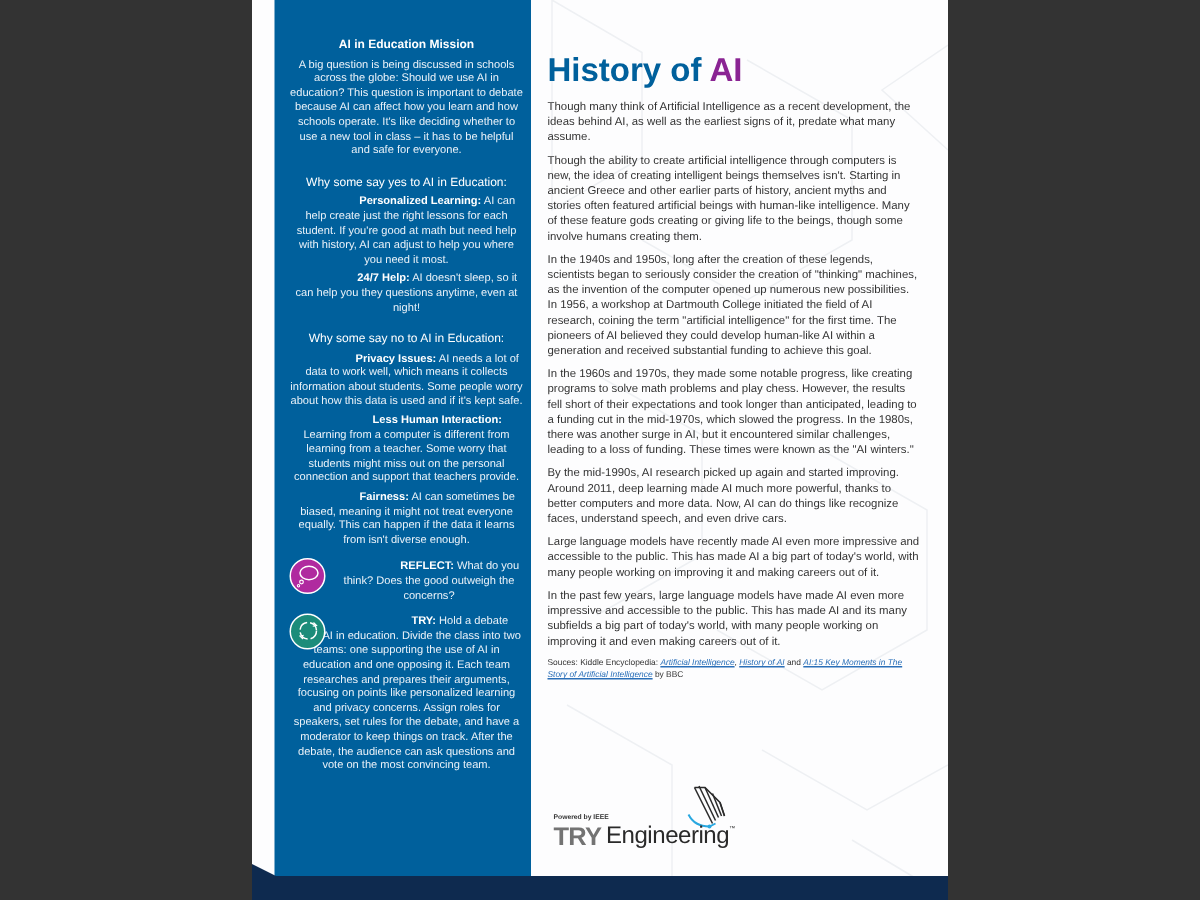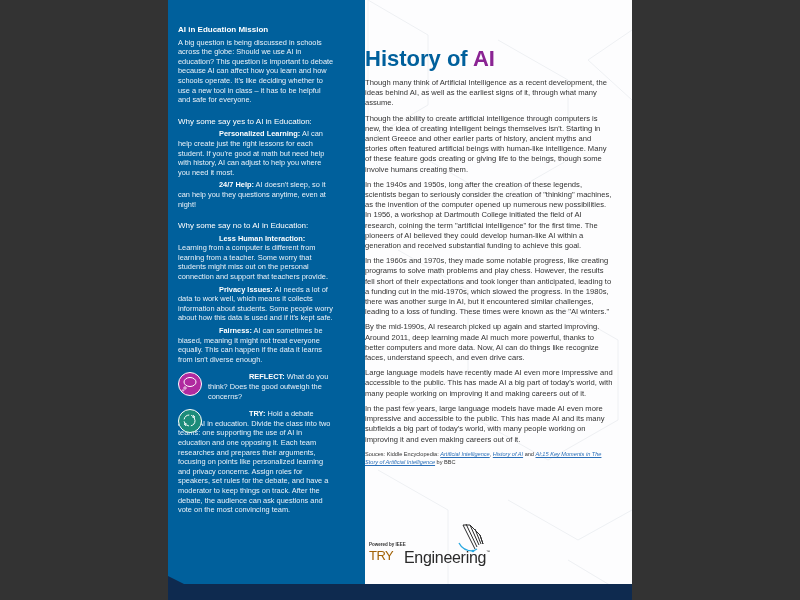--- a/index.html
+++ b/index.html
@@ -1,41 +1,41 @@
 <!DOCTYPE html>
 <html><head>
 <meta charset="utf-8">
 <style>
   html, body { margin:0; padding:0; }
   body { width:800px; height:600px; background:#333333; position:relative; overflow:hidden; font-family:"Liberation Sans", sans-serif; }
   .page { position:absolute; left:168px; top:0; width:464px; height:600px; background:#fdfdfe; overflow:hidden; }
   .bgpattern { position:absolute; left:0; top:0; width:464px; height:600px; }
-  .sidebar { position:absolute; left:0; top:0; width:197px; height:584px; background:#00609c; color:#fff; padding:0; box-sizing:border-box; }
+  .sidebar { position:absolute; left:15px; top:0; width:171px; height:584px; background:#00609c; color:#fff; padding:0; box-sizing:border-box;text-align:center; }
   .sb-inner { position:absolute; left:10px; top:25px; width:156px; font-size:7.4px; line-height:9.6px; }
   .sb-title { font-weight:bold; font-size:8px; margin:0 0 3px 0; }
   .sb-p { margin:0 0 3px 0; color:#eaf2f9; }
   .sb-h { font-weight:normal; font-size:8px; margin:12px 0 3px 0; }
   .b { font-weight:bold; color:#fff;padding-left:41px; }
   .callout { position:relative; margin:8px 0 0 0; }
   .callout .ic { position:absolute; left:0; top:0; width:24px; height:24px; border-radius:50%; border:1.5px solid #fff; box-sizing:border-box; }
   .ic.reflect { background:#b02a9f; }
   .ic.try { background:#1c8c7a; }
   .callout .txt { color:#eaf2f9; }
   .indent { padding-left:30px; }
   .footer { position:absolute; left:0; top:584px; width:464px; height:16px; background:#0e2a4f; }
   .corner { position:absolute; left:0; top:576px; width:0; height:0; border-left:16px solid #0e2a4f; border-top:8px solid transparent; }
-  .main { position:absolute; left:197px; top:34px; width:248px; font-size:7.6px; line-height:10.2px; color:#333;margin-top:12px; }
+  .main { position:absolute; left:197px; top:34px; width:248px; font-size:7.6px; line-height:10.2px; color:#333; }
   .title { font-size:22px; font-weight:bold; color:#00609c; margin:0 0 6px 0; line-height:26px; }
   .title .ai { color:#8a2493; }
   .mp { margin:0 0 5px 0; }
   .src { font-size:5.6px; line-height:8px; color:#333; margin-top:2px; }
   .src a { color:#2a6fb8; text-decoration:underline; font-style:italic; }
   .logo { position:absolute; left:201px; top:523px; width:120px; height:50px; }
   .powered { position:absolute; left:0; top:19px; font-size:4.5px; font-weight:bold; color:#333; }
-  .try { position:absolute; left:0; top:25px; font-size:13px; font-weight:normal; color:#a16207; letter-spacing:-0.5px; }
+  .try { position:absolute; left:0; top:25px; font-size:17px; font-weight:bold; color:#737373; letter-spacing:-0.5px; }
   .eng { position:absolute; left:35px; top:26px; font-size:16px; color:#2a2a2a; letter-spacing:-0.3px; }
   .butterfly { position:absolute; left:88px; top:0; width:30px; height:32px; }
 </style>
 </head>
 <body>
 
 <div class="page">
   <svg class="bgpattern" viewBox="0 0 464 600">
     <g stroke="#eef0f3" stroke-width="1" fill="none">
       <path d="M200 0 L260 35 L260 105 L200 140 L200 60 Z"></path>
@@ -52,22 +52,22 @@
   <div class="sidebar">
     <div class="sb-inner">
       <div class="sb-title">AI in Education Mission</div>
       <div class="sb-p">A big question is being discussed in schools across the globe: Should we use AI in education?  This question is important to debate because AI can affect how you learn and how schools operate. It's like deciding whether to use a new tool in class – it has to be helpful and safe for everyone.</div>
 
       <div class="sb-h">Why some say yes to AI in Education:</div>
       <div class="sb-p"><span class="b">Personalized Learning:</span><span> AI can help create just the right lessons for each student. If you're good at math but need help with history, AI can adjust to help you where you need it most.</span></div>
       <div class="sb-p"><span class="b">24/7 Help:</span><span> AI doesn't sleep, so it can help you they questions anytime, even at night!</span></div>
 
       <div class="sb-h">Why some say no to AI in Education:</div>
+      <div class="sb-p"><span class="b">Privacy Issues:</span><span> AI needs a lot of data to work well, which means it collects information about students. Some people worry about how this data is used and if it's kept safe.</span></div>
       <div class="sb-p"><span class="b">Less Human Interaction:</span><span> Learning from a computer is different from learning from a teacher. Some worry that students might miss out on the personal connection and support that teachers provide.</span></div>
-      <div class="sb-p"><span class="b">Privacy Issues:</span><span> AI needs a lot of data to work well, which means it collects information about students. Some people worry about how this data is used and if it's kept safe.</span></div>
       <div class="sb-p"><span class="b">Fairness:</span><span> AI can sometimes be biased, meaning it might not treat everyone equally. This can happen if the data it learns from isn't diverse enough.</span></div>
 
       <div class="callout">
         <div class="ic reflect">
           <svg width="21" height="21" viewBox="0 0 21 21">
               <ellipse cx="11" cy="9" rx="6" ry="4.5" fill="none" stroke="#fff" stroke-width="1"></ellipse>
               <circle cx="6" cy="15" r="1.2" fill="none" stroke="#fff" stroke-width="0.8"></circle>
               <circle cx="4" cy="17.5" r="0.8" fill="none" stroke="#fff" stroke-width="0.7"></circle>
             </svg>
         </div>
@@ -82,21 +82,21 @@
               <path d="M7 16 L5 14 L7.5 13.5" fill="none" stroke="#fff" stroke-width="0.8"></path>
             </svg>
         </div>
         <div class="txt" style="text-indent:30px;"><span class="b">TRY:</span><span> Hold a debate about AI in education. Divide the class into two teams: one supporting the use of AI in education and one opposing it. Each team researches and prepares their arguments, focusing on points like personalized learning and privacy concerns. Assign roles for speakers, set rules for the debate, and have a moderator to keep things on track. After the debate, the audience can ask questions and vote on the most convincing team.</span></div>
       </div>
     </div>
   </div>
 
   <div class="main">
     <div class="title"><span>History of </span><span class="ai">AI</span></div>
-    <div class="mp">Though many think of Artificial Intelligence as a recent development, the ideas behind AI, as well as the earliest signs of it, through what many assume.</div>
+    <div class="mp">Though many think of Artificial Intelligence as a recent development, the ideas behind AI, as well as the earliest signs of it, predate what many assume.</div>
     <div class="mp">Though the ability to create artificial intelligence through computers is new, the idea of creating intelligent beings themselves isn't. Starting in ancient Greece and other earlier parts of history, ancient myths and stories often featured artificial beings with human-like intelligence. Many of these feature gods creating or giving life to the beings, though some involve humans creating them.</div>
     <div class="mp">In the 1940s and 1950s, long after the creation of these legends, scientists began to seriously consider the creation of "thinking" machines, as the invention of the computer opened up numerous new possibilities. In 1956, a workshop at Dartmouth College initiated the field of AI research, coining the term "artificial intelligence" for the first time. The pioneers of AI believed they could develop human-like AI within a generation and received substantial funding to achieve this goal.</div>
     <div class="mp">In the 1960s and 1970s, they made some notable progress, like creating programs to solve math problems and play chess. However, the results fell short of their expectations and took longer than anticipated, leading to a funding cut in the mid-1970s, which slowed the progress. In the 1980s, there was another surge in AI, but it encountered similar challenges, leading to a loss of funding. These times were known as the "AI winters."</div>
     <div class="mp">By the mid-1990s, AI research picked up again and started improving. Around 2011, deep learning made AI much more powerful, thanks to better computers and more data. Now, AI can do things like recognize faces, understand speech, and even drive cars.</div>
     <div class="mp">Large language models have recently made AI even more impressive and accessible to the public. This has made AI a big part of today's world, with many people working on improving it and making careers out of it.</div>
     <div class="mp">In the past few years, large language models have made AI even more impressive and accessible to the public. This has made AI and its many subfields a big part of today's world, with many people working on improving it and even making careers out of it.</div>
     <div class="src"><span>Souces: Kiddle Encyclopedia: </span><a>Artificial Intelligence</a><span>, </span><a>History of AI</a><span> and </span><a>AI:15 Key Moments in The Story of Artificial Intelligence</a><span> by BBC</span></div>
   </div>
 
   <div class="logo">

